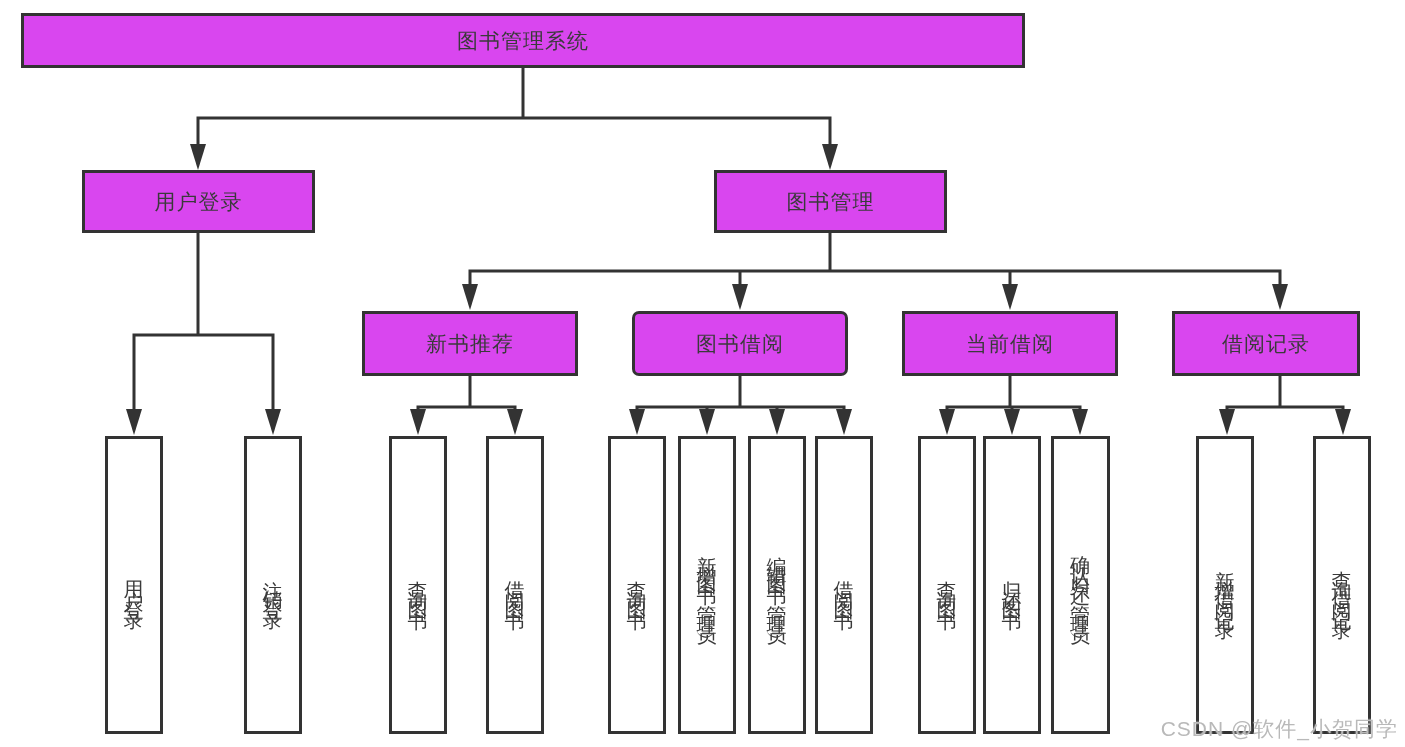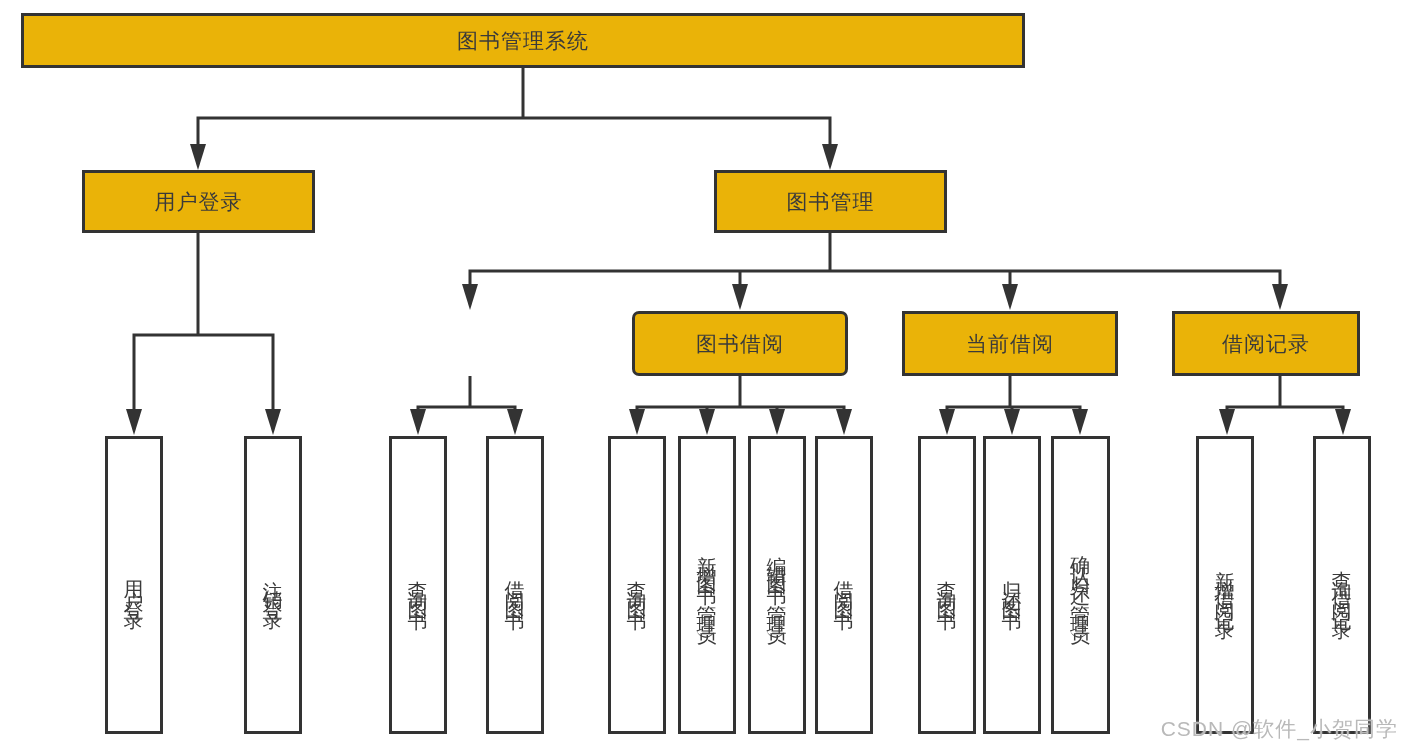--- a/index.html
+++ b/index.html
@@ -18,21 +18,21 @@
   .wires {
     position: absolute;
     left: 0;
     top: 0;
     pointer-events: none;
   }
   .hbox {
     position: absolute;
     box-sizing: border-box;
     border: 3px solid #333333;
-    background: #eab308;
+    background: #d946ef;
     display: flex;
     align-items: center;
     justify-content: center;
     font-size: 21px;
     letter-spacing: 1px;
     color: #3a3a3a;
     z-index: 2;
   }
   .vbox {
     position: absolute;
@@ -129,20 +129,23 @@
     <span>图书管理系统</span>
   </div>
 
   <div class="hbox" style="left:82px; top:170px; width:233px; height:63px;">
     <span>用户登录</span>
   </div>
   <div class="hbox" style="left:714px; top:170px; width:233px; height:63px;">
     <span>图书管理</span>
   </div>
 
+  <div class="hbox" style="left:362px; top:311px; width:216px; height:65px;">
+    <span>新书推荐</span>
+  </div>
   <div class="hbox" style="left:632px; top:311px; width:216px; height:65px;border-radius:7px;">
     <span>图书借阅</span>
   </div>
   <div class="hbox" style="left:902px; top:311px; width:216px; height:65px;text-align:center;">
     <span>当前借阅</span>
   </div>
   <div class="hbox" style="left:1172px; top:311px; width:188px; height:65px;">
     <span>借阅记录</span>
   </div>
 

